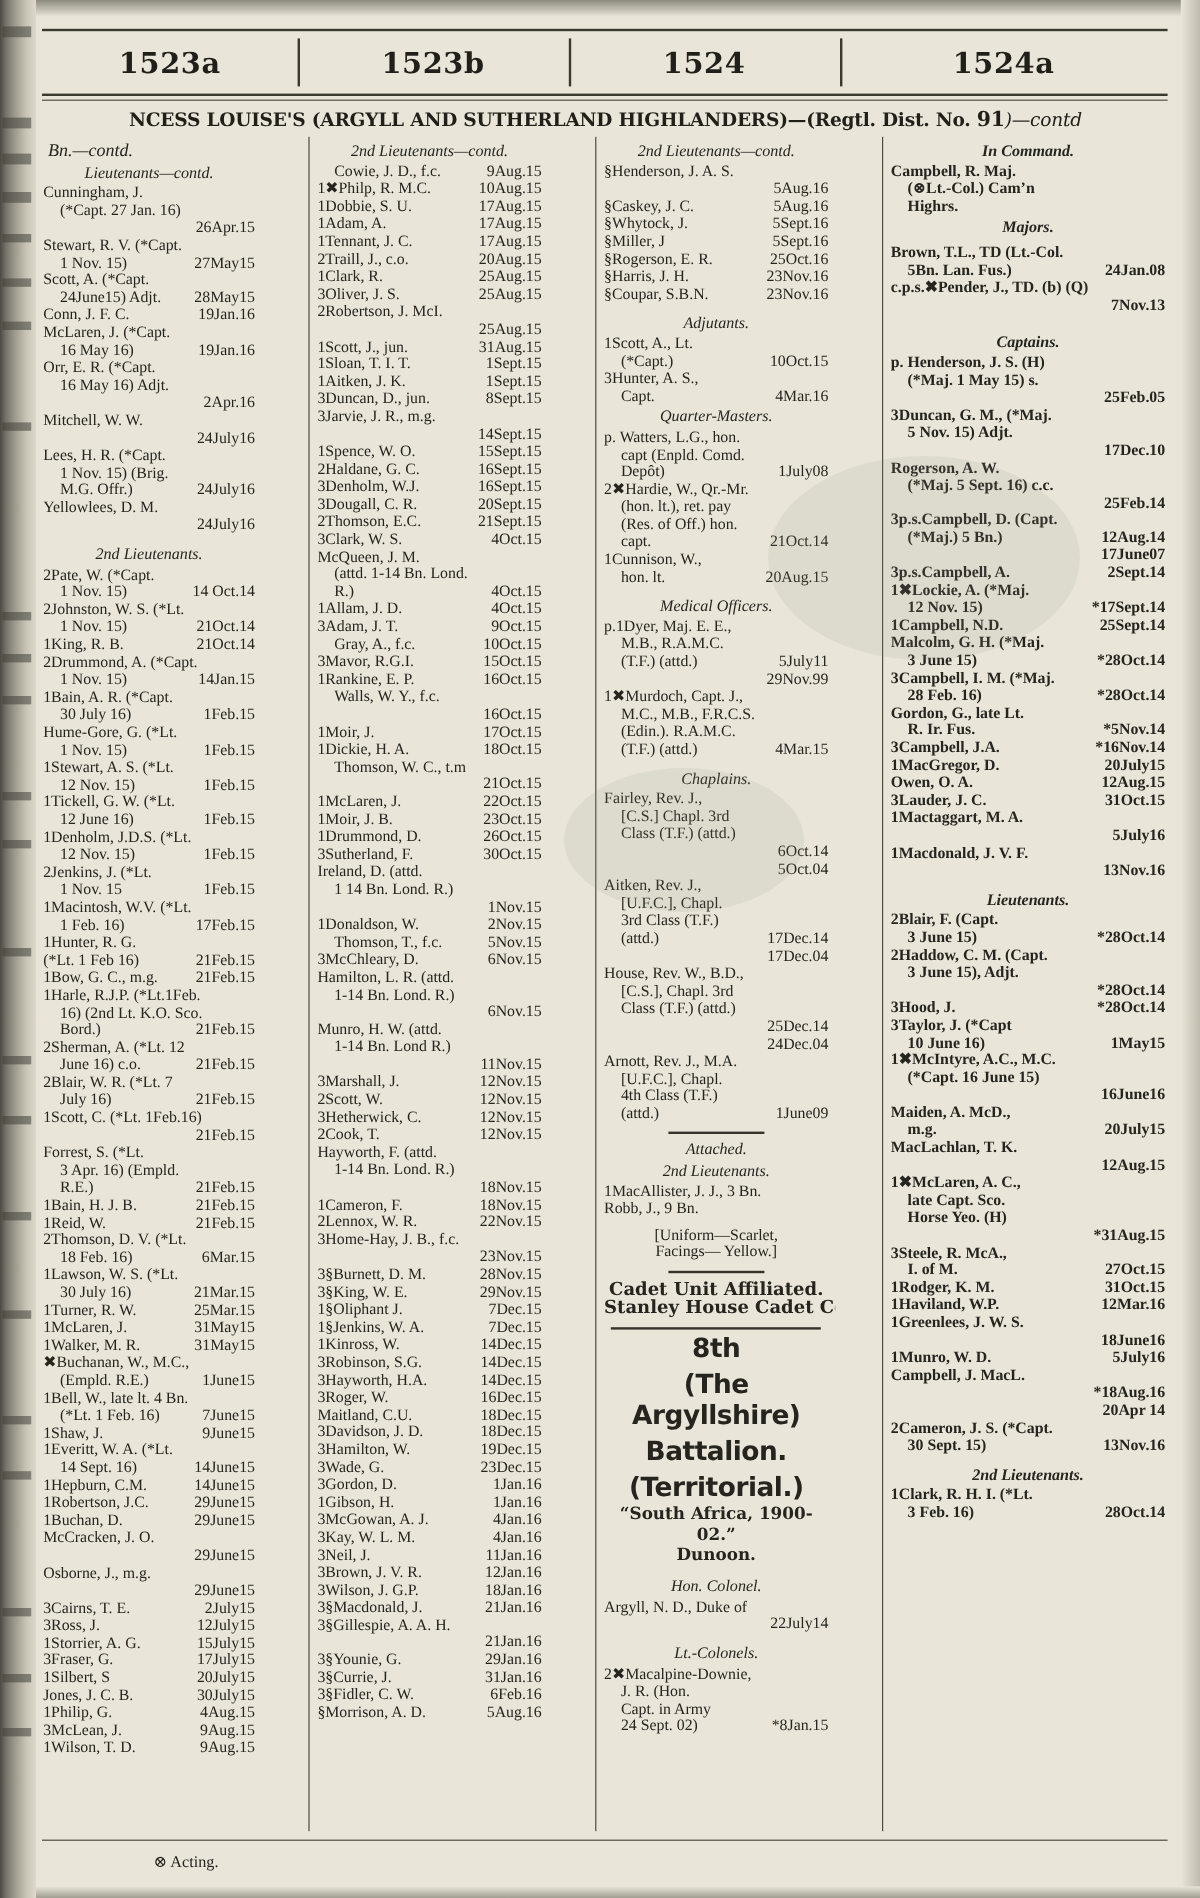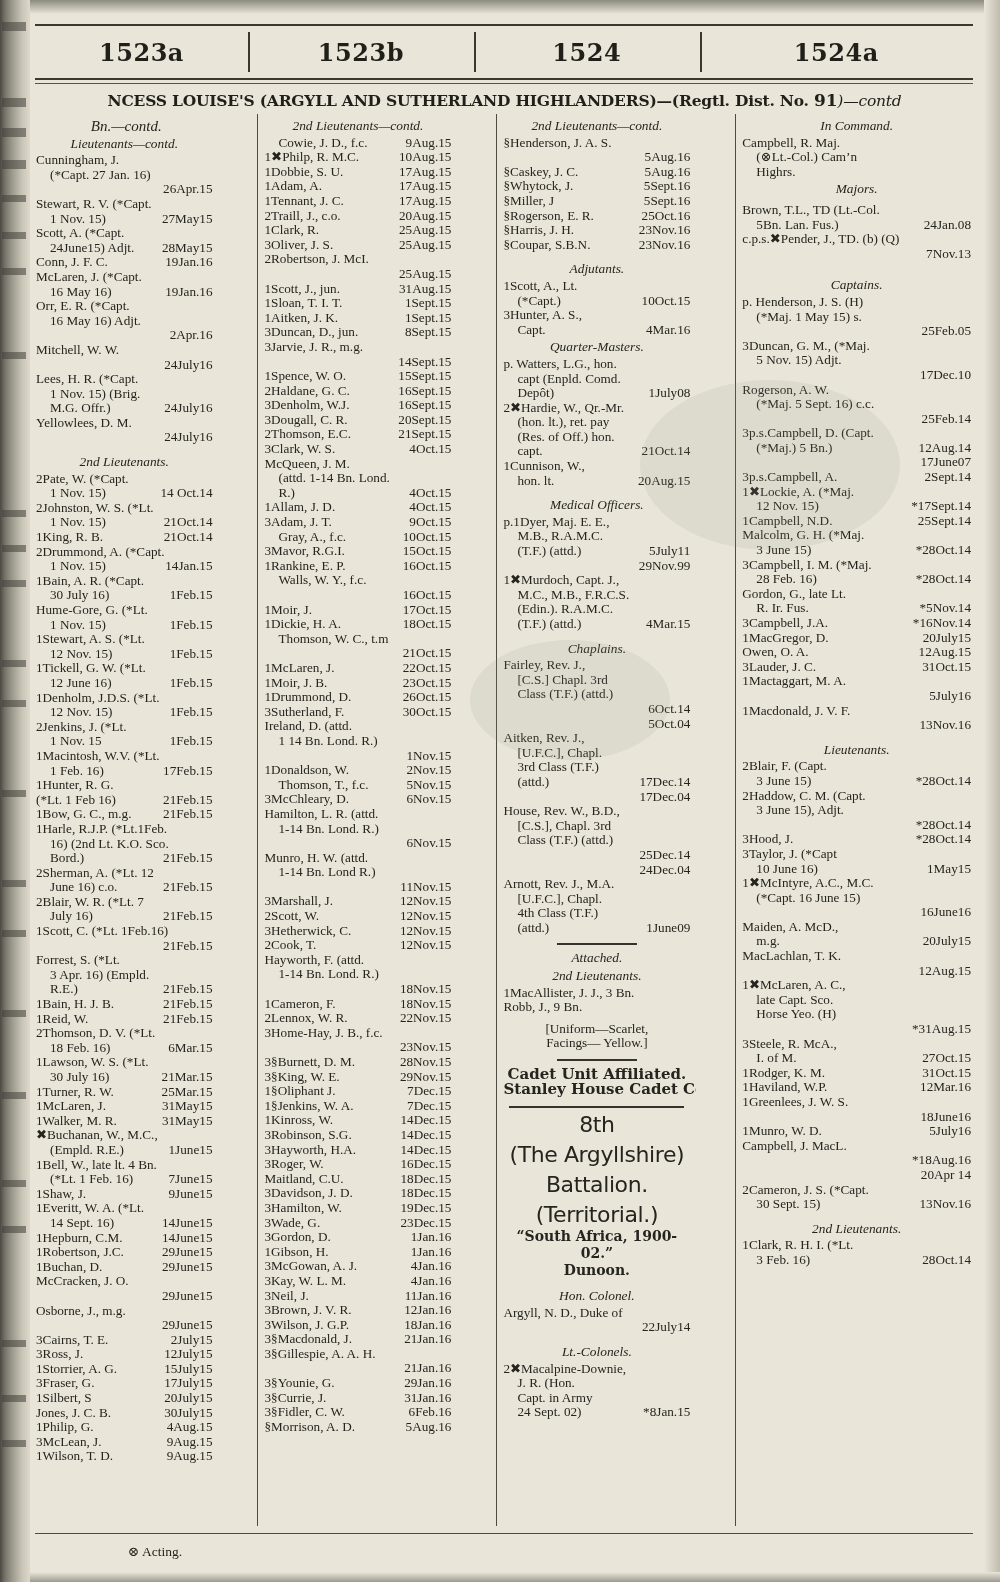--- a/index.html
+++ b/index.html
@@ -104,21 +104,21 @@
     font-size:13.2px;
     line-height:14.6px;
     padding: 2px 6px 0 6px;
     box-sizing:border-box;
     overflow:hidden;
   }
   .col + .col { border-left: 1.5px solid #4e4b42; margin-left: 39px; }
   .c1 { width: 215px; }
   .c2 { width: 228px; }
   .c3 { width: 228px; }
-  .c4 { width: 276px; }
+  .c4 { width: 276px; font-weight: bold; }
 
   .hdr {
     text-align:center;
     font-style:italic;
     font-size:13.4px;
     margin: 3px 0 2px 0;
     white-space:nowrap;
   }
 
   .ent {
@@ -134,21 +134,21 @@
   i, em { font-style: italic; }
   .gap { height: 7px; }
   .gap-s { height: 4px; }
   .hr-short {
     width: 80px; margin: 8px auto 6px auto;
     border-top: 2px solid #35332c;
   }
   .bn-title {
     text-align:center;
     font-family:"DejaVu Sans", sans-serif;
-    font-weight:400;
+    font-weight:700;
     font-size:22px;
     line-height:26px;
     letter-spacing:-0.4px;
     margin-top:4px;
   }
   .bn-sub {
     text-align:center;
     font-family:"DejaVu Serif", serif;
     font-weight:700;
     font-size:14px;
@@ -219,21 +219,21 @@
       <div class="rh-cell" style="width:276px">1524a</div>
     </div>
     <div class="rh-rule-b1"></div>
     <div class="rh-rule-b2"></div>
 
     <div class="regtitle"><span>NCESS LOUISE'S (ARGYLL AND SUTHERLAND HIGHLANDERS)—(Regtl. Dist. No. </span><span class="big">91</span><i>)—contd</i></div>
 
     <div class="cols">
 
       <div class="col c1">
-        <div class="hdr" style="text-align:center;font-size:15px;padding-left:4px">Bn.—contd.</div>
+        <div class="hdr" style="text-align:left;font-size:15px;padding-left:4px">Bn.—contd.</div>
         <div class="hdr">Lieutenants—contd.</div>
         <div>
             <div class="ent">
               <span class="nm">Cunningham, J.</span>
               <span class="dt"></span>
             </div>
             <div class="ent ind">
               <span class="nm">(*Capt. 27 Jan. 16)</span>
               <span class="dt"></span>
             </div>

